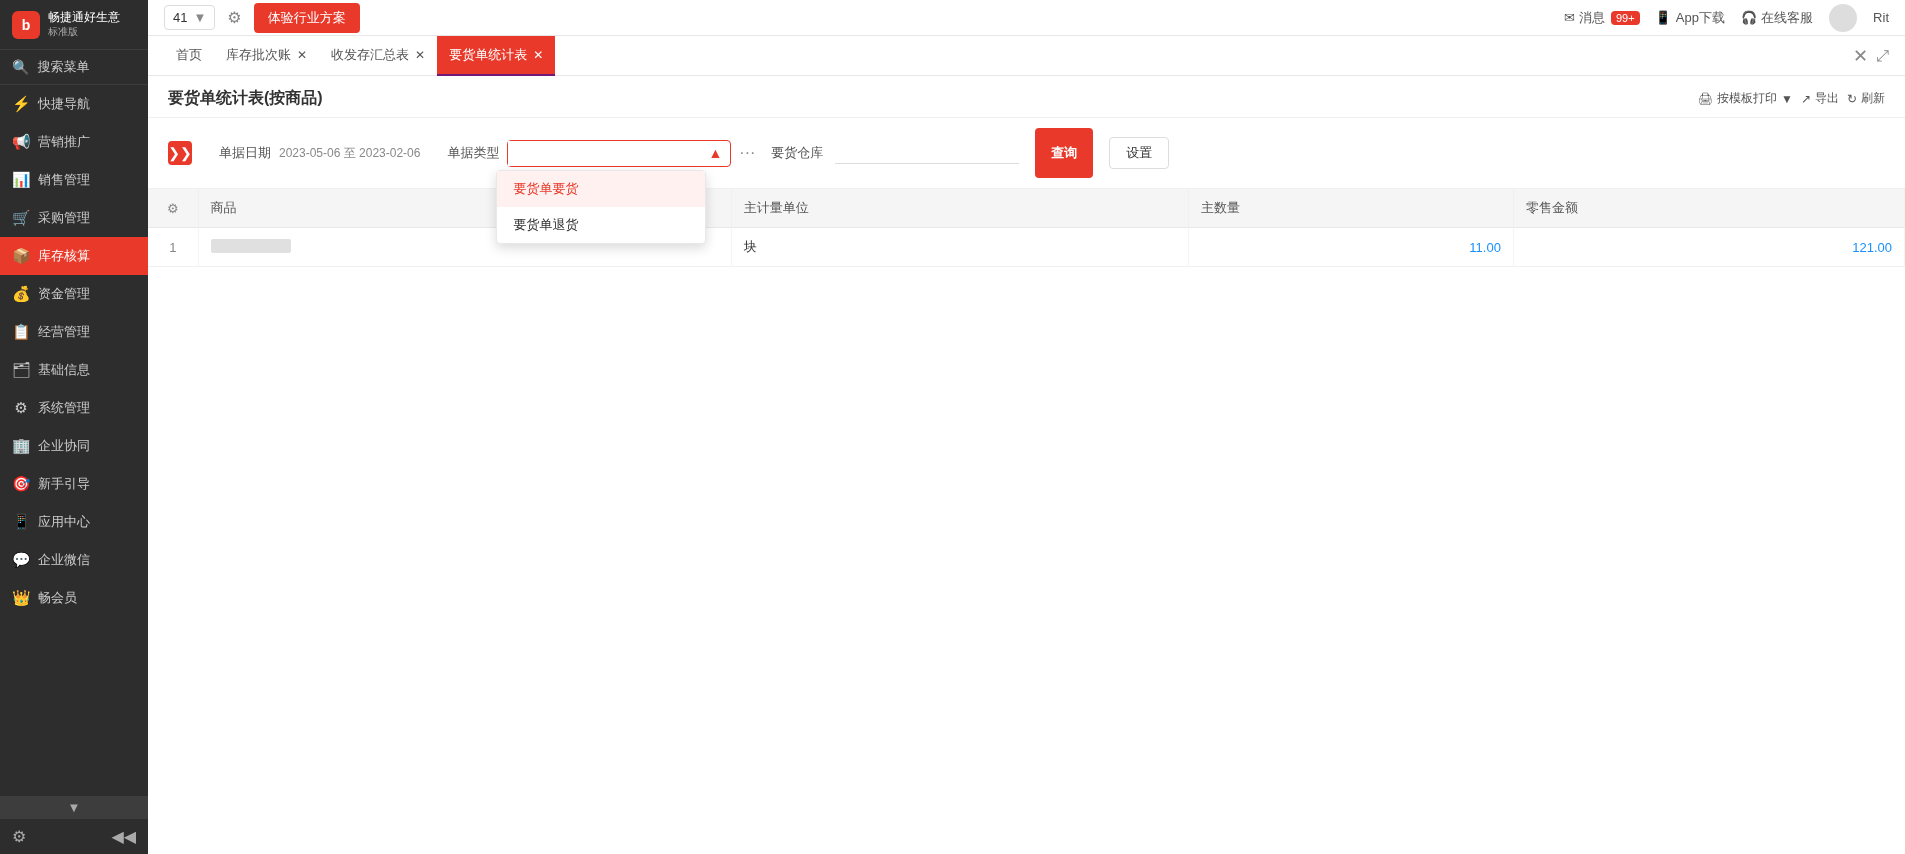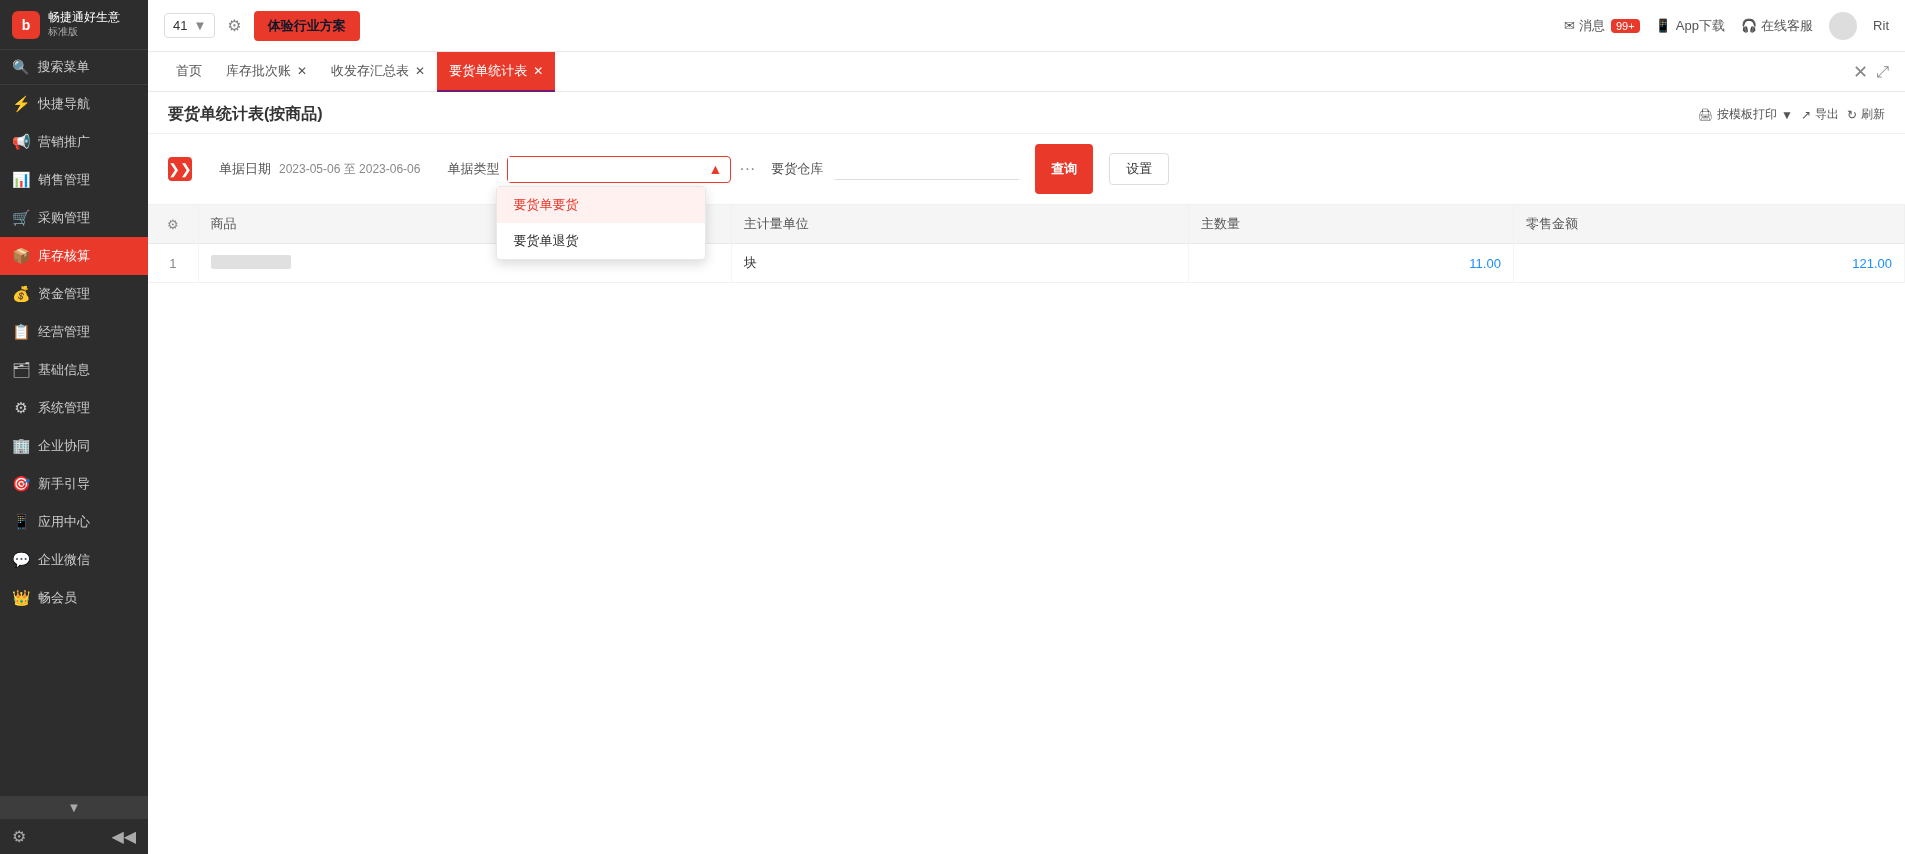--- a/index.html
+++ b/index.html
@@ -77,47 +77,47 @@
       display: flex;
       flex-direction: column;
       height: 100%;
       background: #f5f5f5;
       overflow: hidden;
     }
 
     
     .top-header {
       background: white;
-      height: 52px;
+      height: 36px;
       display: flex; align-items: center; justify-content: space-between;
       padding: 0 16px;
       border-bottom: 1px solid #e8e8e8;
       flex-shrink: 0;
     }
     .header-left { display: flex; align-items: center; gap: 12px; }
     .store-selector {
       display: flex; align-items: center;
       border: 1px solid #ddd;
       border-radius: 4px;
       padding: 4px 8px;
       font-size: 13px; color: #333;
       cursor: pointer;
       background: white;
     }
     .store-selector .chevron { margin-left: 6px; color: #888; }
     .settings-icon { color: #888; font-size: 16px; cursor: pointer; }
     .trial-btn {
       background: #e8392a;
-      color: #0f172a;
+      color: #ffffff;
       border: none;
       border-radius: 4px;
       padding: 6px 14px;
       font-size: 13px;
       cursor: pointer;
-      font-weight: bold;
+      font-weight: normal;
     }
 
     .header-right { display: flex; align-items: center; gap: 16px; }
     .header-action { display: flex; align-items: center; gap: 4px; color: #555; font-size: 13px; cursor: pointer; }
     .header-action .badge {
       background: #e8392a; color: white; font-size: 11px;
       border-radius: 4px; padding: 1px 5px; margin-left: 2px;
     }
     .avatar { width: 28px; height: 28px; border-radius: 50%; background: #ddd; cursor: pointer; }
 
@@ -506,21 +506,21 @@
           <span>刷新</span>
         </div>
       </div>
     </div>
 
     <div class="filter-bar">
       <button class="filter-expand-btn">❯❯</button>
 
       <div class="filter-group">
         <span class="filter-label">单据日期</span>
-        <span class="date-range">2023-05-06 至 2023-06-06</span>
+        <span class="date-range">2023-05-06 至 2023-02-06</span>
       </div>
 
       <div class="filter-group" style="position:relative;">
         <span class="filter-label">单据类型</span>
         <div class="filter-select-wrapper">
           <input type="text" class="filter-select-input" value="" style="">
           <span class="filter-select-arrow">▲</span>
         </div>
         <span class="filter-more-btn">···</span>
 

